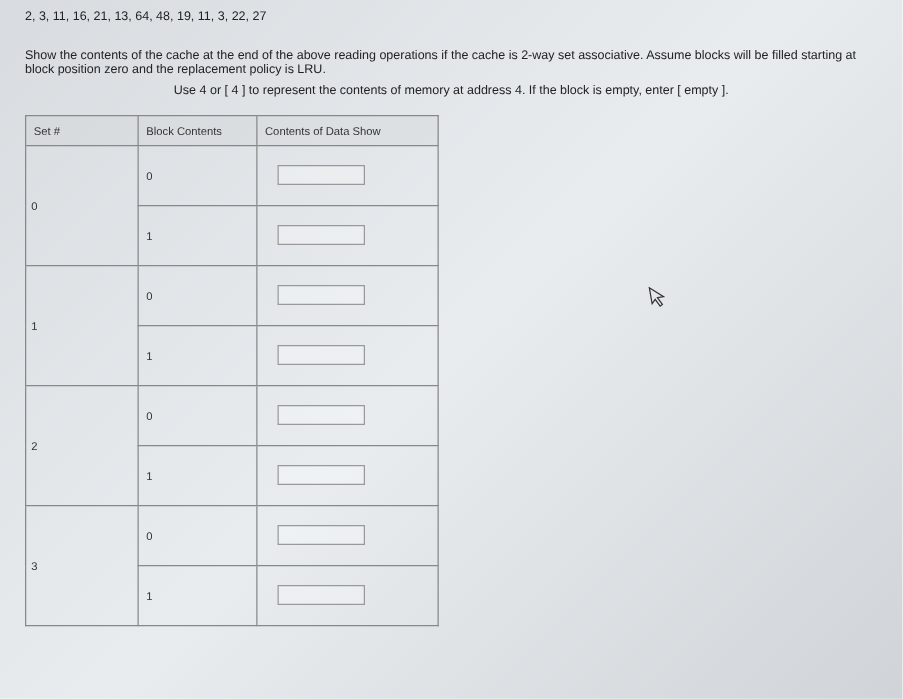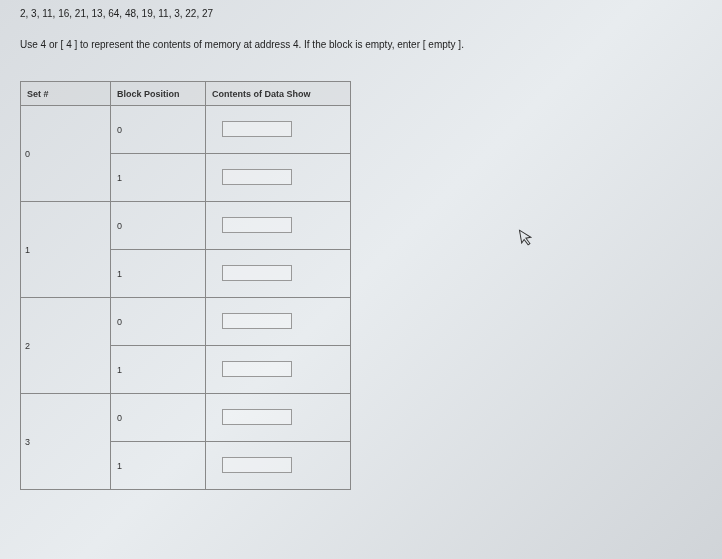--- a/index.html
+++ b/index.html
@@ -26,36 +26,37 @@
       margin-bottom: 20px;
     }
     .instruction-1 {
       font-size: 10px;
       color: #222;
       margin-bottom: 6px;
     }
     .instruction-2 {
       font-size: 10px;
       color: #222;
-      margin-bottom: 31px;
+      margin-bottom: 14px;
+      text-align: center;
     }
     table {
       border-collapse: collapse;
       background: transparent;
     }
     th, td {
       border: 1px solid #888;
       font-size: 9px;
       color: #333;
       text-align: left;
       vertical-align: middle;
       padding: 4px 6px;
     }
     th {
-      font-weight: bold;
+      font-weight: normal;
       background: rgba(200,200,200,0.2);
       height: 24px;
     }
     .col-set {
       width: 90px;
     }
     .col-block {
       width: 95px;
     }
     .col-contents {
@@ -85,27 +86,28 @@
       font-size: 14px;
       color: #333;
       transform: rotate(-10deg);
     }
   </style>
 </head>
 <body>
 
 <div class="content">
   <div class="address-list">2, 3, 11, 16, 21, 13, 64, 48, 19, 11, 3, 22, 27</div>
+  <div class="instruction-1">Show the contents of the cache at the end of the above reading operations if the cache is 2-way set associative. Assume blocks will be filled starting at block position zero and the replacement policy is LRU.</div>
   <div class="instruction-2">Use 4 or [ 4 ] to represent the contents of memory at address 4. If the block is empty, enter [ empty ].</div>
 
   <table>
     <thead>
       <tr>
         <th class="col-set">Set #</th>
-        <th class="col-block">Block Position</th>
+        <th class="col-block">Block Contents</th>
         <th class="col-contents">Contents of Data Show</th>
       </tr>
     </thead>
     <tbody>
       <tr>
         <td class="col-set set-cell" rowspan="2">0</td>
         <td class="col-block block-cell">0</td>
         <td class="col-contents block-cell"><span class="input-box"></span></td>
       </tr>
       <tr>

